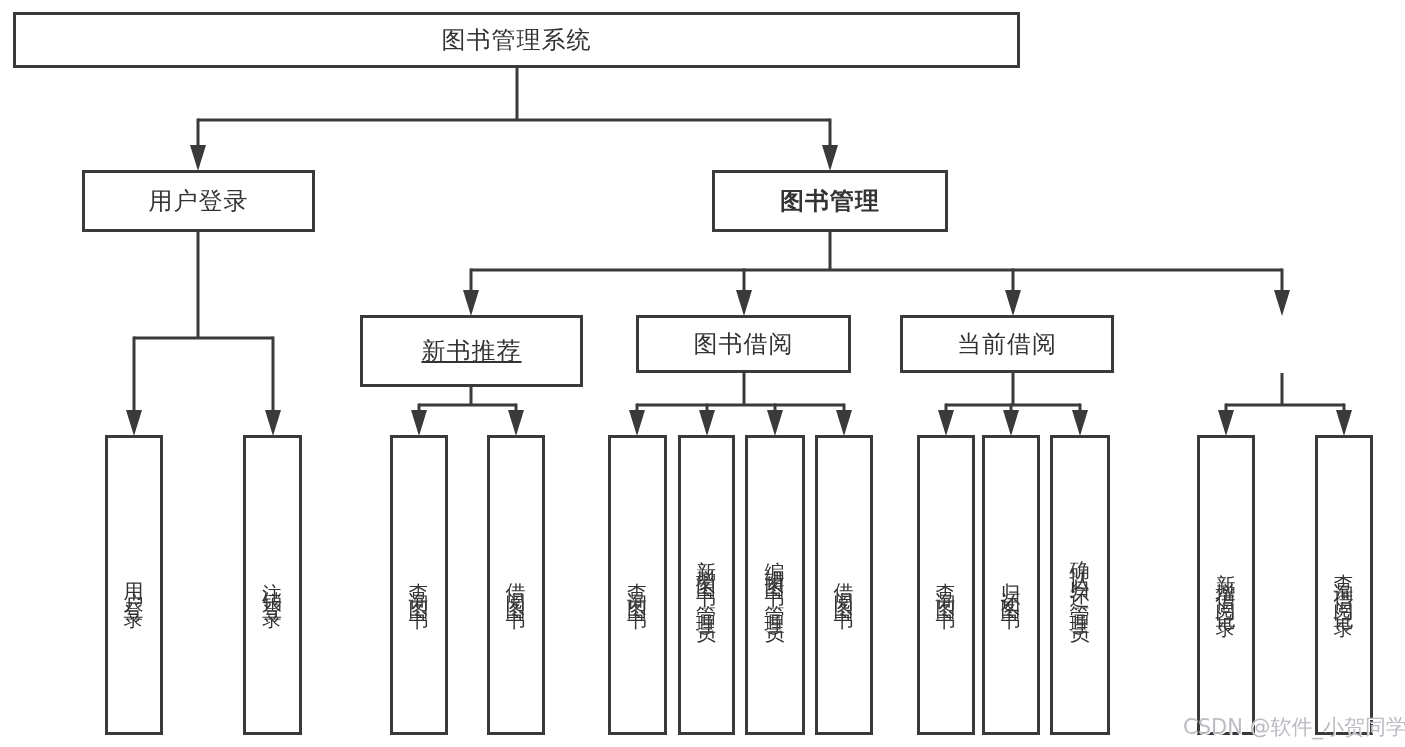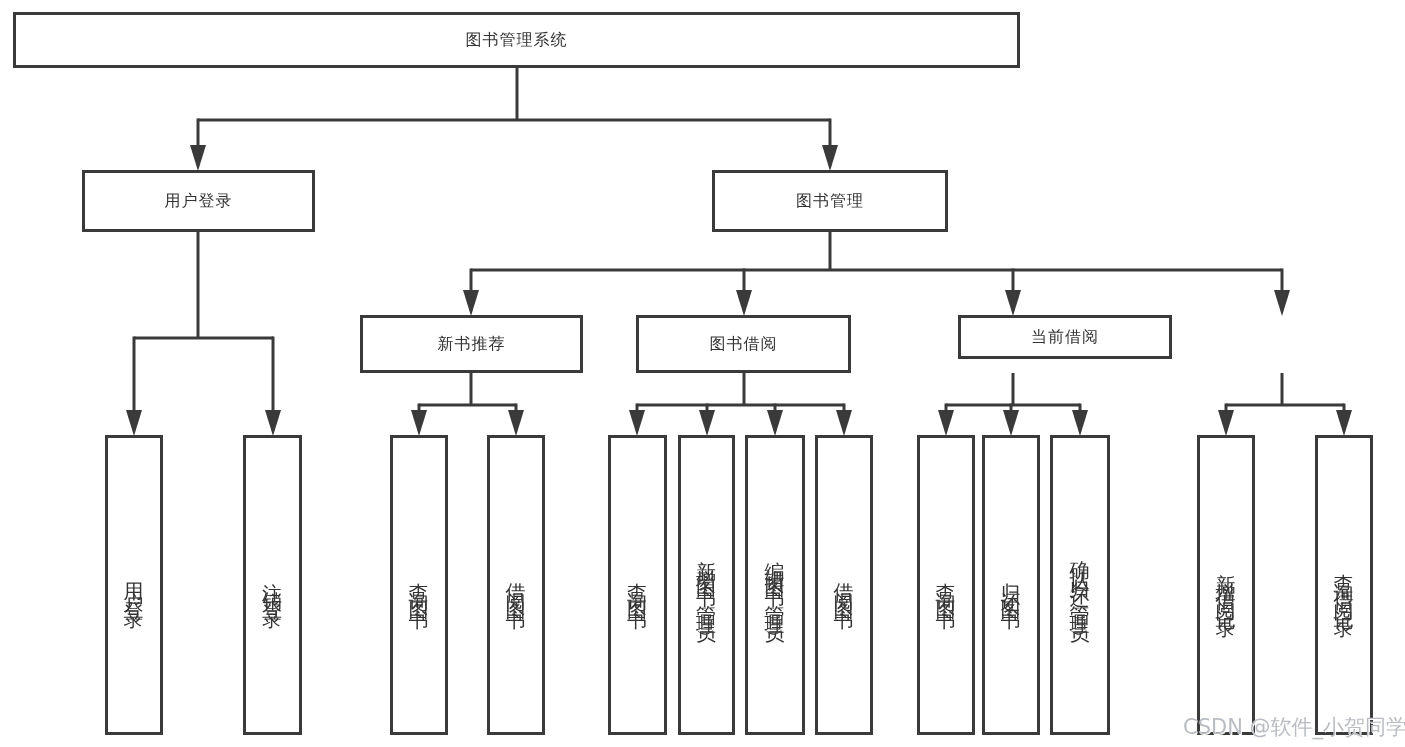--- a/index.html
+++ b/index.html
@@ -21,21 +21,21 @@
     position: absolute;
     box-sizing: border-box;
     border: 3px solid #3a3a3a;
     background: #ffffff;
     display: flex;
     align-items: center;
     justify-content: center;
     color: #333333;
     z-index: 2;
   }
-  .hnode { font-size: 16px; letter-spacing: 1px; }
+  .hnode { font-size: 24px; letter-spacing: 1px; }
   .vnode .vlabel {
     writing-mode: vertical-rl;
     text-orientation: mixed;
     font-size: 20px;
     line-height: 1.1;
     letter-spacing: 9px;
     white-space: nowrap;
   }
   .watermark {
     position: absolute;
@@ -127,31 +127,31 @@
     </g>
   </svg>
 
   <div class="node hnode" style="left:13px; top:12px; width:1007px; height:56px;">
     <span>图书管理系统</span>
   </div>
 
   <div class="node hnode" style="left:82px; top:170px; width:233px; height:62px;">
     <span>用户登录</span>
   </div>
-  <div class="node hnode" style="left:712px; top:170px; width:236px; height:62px;">
+  <div class="node hnode" style="left:712px; top:170px; width:236px; height:62px;font-weight:bold;">
     <span>图书管理</span>
   </div>
 
-  <div class="node hnode" style="left:360px; top:315px; width:223px; height:58px;">
+  <div class="node hnode" style="left:360px; top:315px; width:223px; height:72px;text-decoration:underline;">
     <span>新书推荐</span>
   </div>
   <div class="node hnode" style="left:636px; top:315px; width:215px; height:58px;text-align:center;">
     <span>图书借阅</span>
   </div>
-  <div class="node hnode" style="left:958px; top:315px; width:214px; height:44px;">
+  <div class="node hnode" style="left:900px; top:315px; width:214px; height:58px;">
     <span>当前借阅</span>
   </div>
 
   <div class="node vnode" style="left:105px; top:435px; width:58px; height:300px;">
     <span class="vlabel">用户登录</span>
   </div>
   <div class="node vnode" style="left:243px; top:435px; width:59px; height:300px;">
     <span class="vlabel">注销登录</span>
   </div>
 

